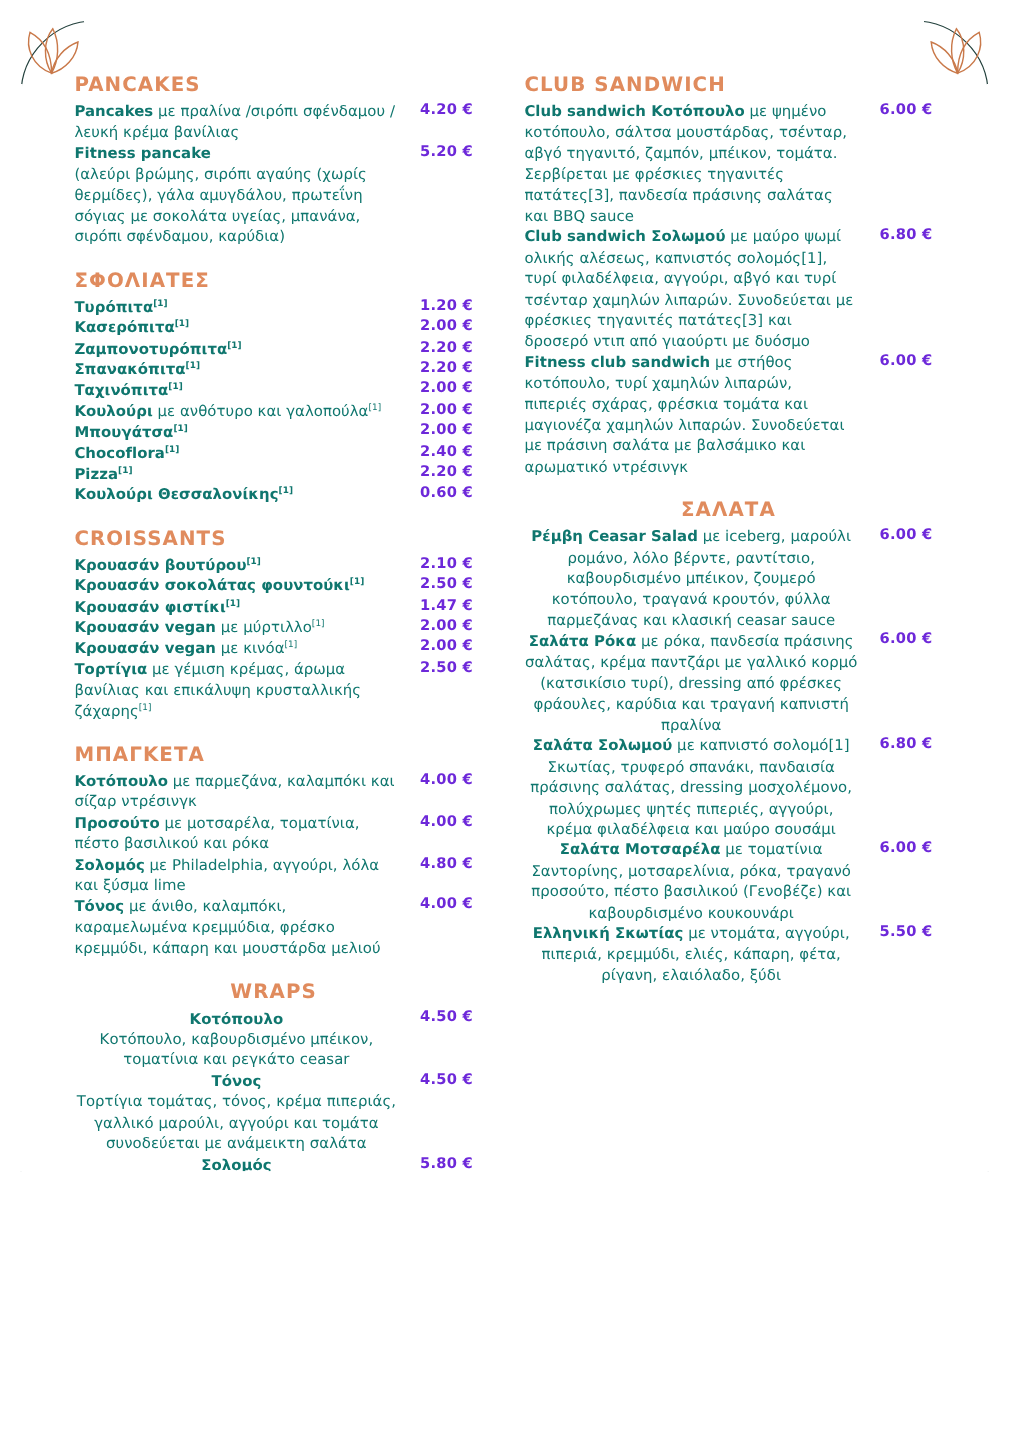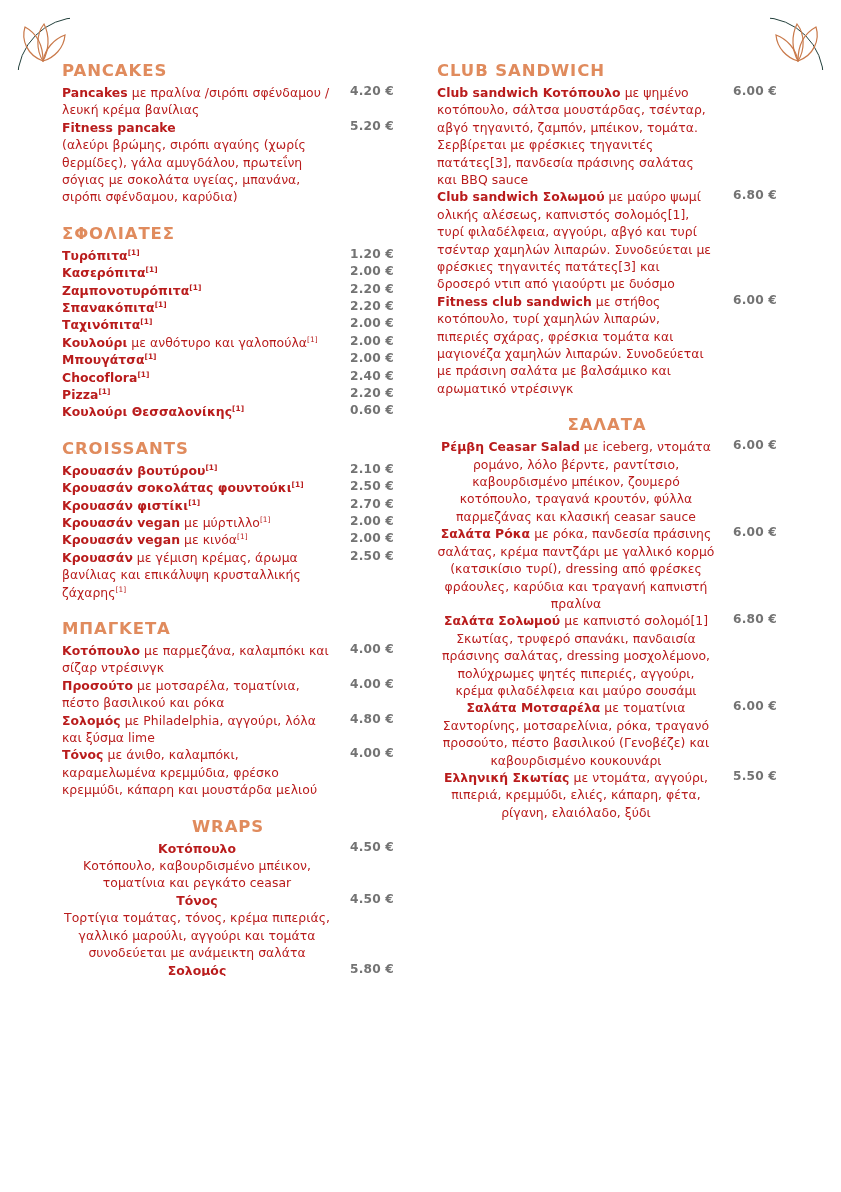--- a/index.html
+++ b/index.html
@@ -85,36 +85,36 @@
     letter-spacing: 0.9px;
     margin: 0 0 3px 0;
     line-height: 1.15;
   }
 
   .item {
     position: relative;
     margin-bottom: 0px;
   }
   .item-body {
-    color: #b91c1c;
+    color: #0f766e;
     font-size: 12.4px;
     line-height: 17.4px;
     padding-right: 62px;
     margin: 0;
     letter-spacing: 0.05px;
   }
   .item-name { font-weight: bold; }
   .item-desc { font-weight: normal; }
   .price {
     position: absolute;
     right: 0;
     top: 0;
     font-size: 12.2px;
     font-weight: bold;
-    color: #737373;
+    color: #6d28d9;
     letter-spacing: 0.2px;
     white-space: nowrap;
   }
   sup {
     font-size: 7.4px;
     vertical-align: super;
     line-height: 0;
   }
 </style>
 </head>
@@ -231,32 +231,32 @@
           <div class="item">
             <p class="item-body"><span class="item-name">Κρουασάν βουτύρου<sup>[1]</sup></span></p>
             <span class="price">2.10 €</span>
           </div>
           <div class="item">
             <p class="item-body"><span class="item-name">Κρουασάν σοκολάτας φουντούκι<sup>[1]</sup></span></p>
             <span class="price">2.50 €</span>
           </div>
           <div class="item">
             <p class="item-body"><span class="item-name">Κρουασάν φιστίκι<sup>[1]</sup></span></p>
-            <span class="price">2.70 €</span>
+            <span class="price">1.47 €</span>
           </div>
           <div class="item">
             <p class="item-body"><span class="item-name">Κρουασάν vegan</span><span class="item-desc"> με μύρτιλλο</span><sup>[1]</sup></p>
             <span class="price">2.00 €</span>
           </div>
           <div class="item">
             <p class="item-body"><span class="item-name">Κρουασάν vegan</span><span class="item-desc"> με κινόα</span><sup>[1]</sup></p>
             <span class="price">2.00 €</span>
           </div>
           <div class="item">
-            <p class="item-body"><span class="item-name">Κρουασάν</span><span class="item-desc"> με γέμιση κρέμας, άρωμα βανίλιας και επικάλυψη κρυσταλλικής ζάχαρης</span><sup>[1]</sup></p>
+            <p class="item-body"><span class="item-name">Τορτίγια</span><span class="item-desc"> με γέμιση κρέμας, άρωμα βανίλιας και επικάλυψη κρυσταλλικής ζάχαρης</span><sup>[1]</sup></p>
             <span class="price">2.50 €</span>
           </div>
         </div>
         <div class="section">
           <h2 class="section-title">ΜΠΑΓΚΕΤΑ</h2>
           <div class="item">
             <p class="item-body"><span class="item-name">Κοτόπουλο</span><span class="item-desc"> με παρμεζάνα, καλαμπόκι και σίζαρ ντρέσινγκ</span></p>
             <span class="price">4.00 €</span>
           </div>
           <div class="item">
@@ -309,21 +309,21 @@
             <span class="price">6.80 €</span>
           </div>
           <div class="item">
             <p class="item-body"><span class="item-name">Fitness club sandwich</span><span class="item-desc"> με στήθος κοτόπουλο, τυρί χαμηλών λιπαρών, πιπεριές σχάρας, φρέσκια τομάτα και μαγιονέζα χαμηλών λιπαρών. Συνοδεύεται με πράσινη σαλάτα με βαλσάμικο και αρωματικό ντρέσινγκ</span></p>
             <span class="price">6.00 €</span>
           </div>
         </div>
         <div class="section">
           <h2 class="section-title">ΣΑΛΑΤΑ</h2>
           <div class="item">
-            <p class="item-body"><span class="item-name">Ρέμβη Ceasar Salad</span><span class="item-desc"> με iceberg, ντομάτα ρομάνο, λόλο βέρντε, ραντίτσιο, καβουρδισμένο μπέικον, ζουμερό κοτόπουλο, τραγανά κρουτόν, φύλλα παρμεζάνας και κλασική ceasar sauce</span></p>
+            <p class="item-body"><span class="item-name">Ρέμβη Ceasar Salad</span><span class="item-desc"> με iceberg, μαρούλι ρομάνο, λόλο βέρντε, ραντίτσιο, καβουρδισμένο μπέικον, ζουμερό κοτόπουλο, τραγανά κρουτόν, φύλλα παρμεζάνας και κλασική ceasar sauce</span></p>
             <span class="price">6.00 €</span>
           </div>
           <div class="item">
             <p class="item-body"><span class="item-name">Σαλάτα Ρόκα</span><span class="item-desc"> με ρόκα, πανδεσία πράσινης σαλάτας, κρέμα παντζάρι με γαλλικό κορμό (κατσικίσιο τυρί), dressing από φρέσκες φράουλες, καρύδια και τραγανή καπνιστή πραλίνα</span></p>
             <span class="price">6.00 €</span>
           </div>
           <div class="item">
             <p class="item-body"><span class="item-name">Σαλάτα Σολωμού</span><span class="item-desc"> με καπνιστό σολομό[1] Σκωτίας, τρυφερό σπανάκι, πανδαισία πράσινης σαλάτας, dressing μοσχολέμονο, πολύχρωμες ψητές πιπεριές, αγγούρι, κρέμα φιλαδέλφεια και μαύρο σουσάμι</span></p>
             <span class="price">6.80 €</span>
           </div>

